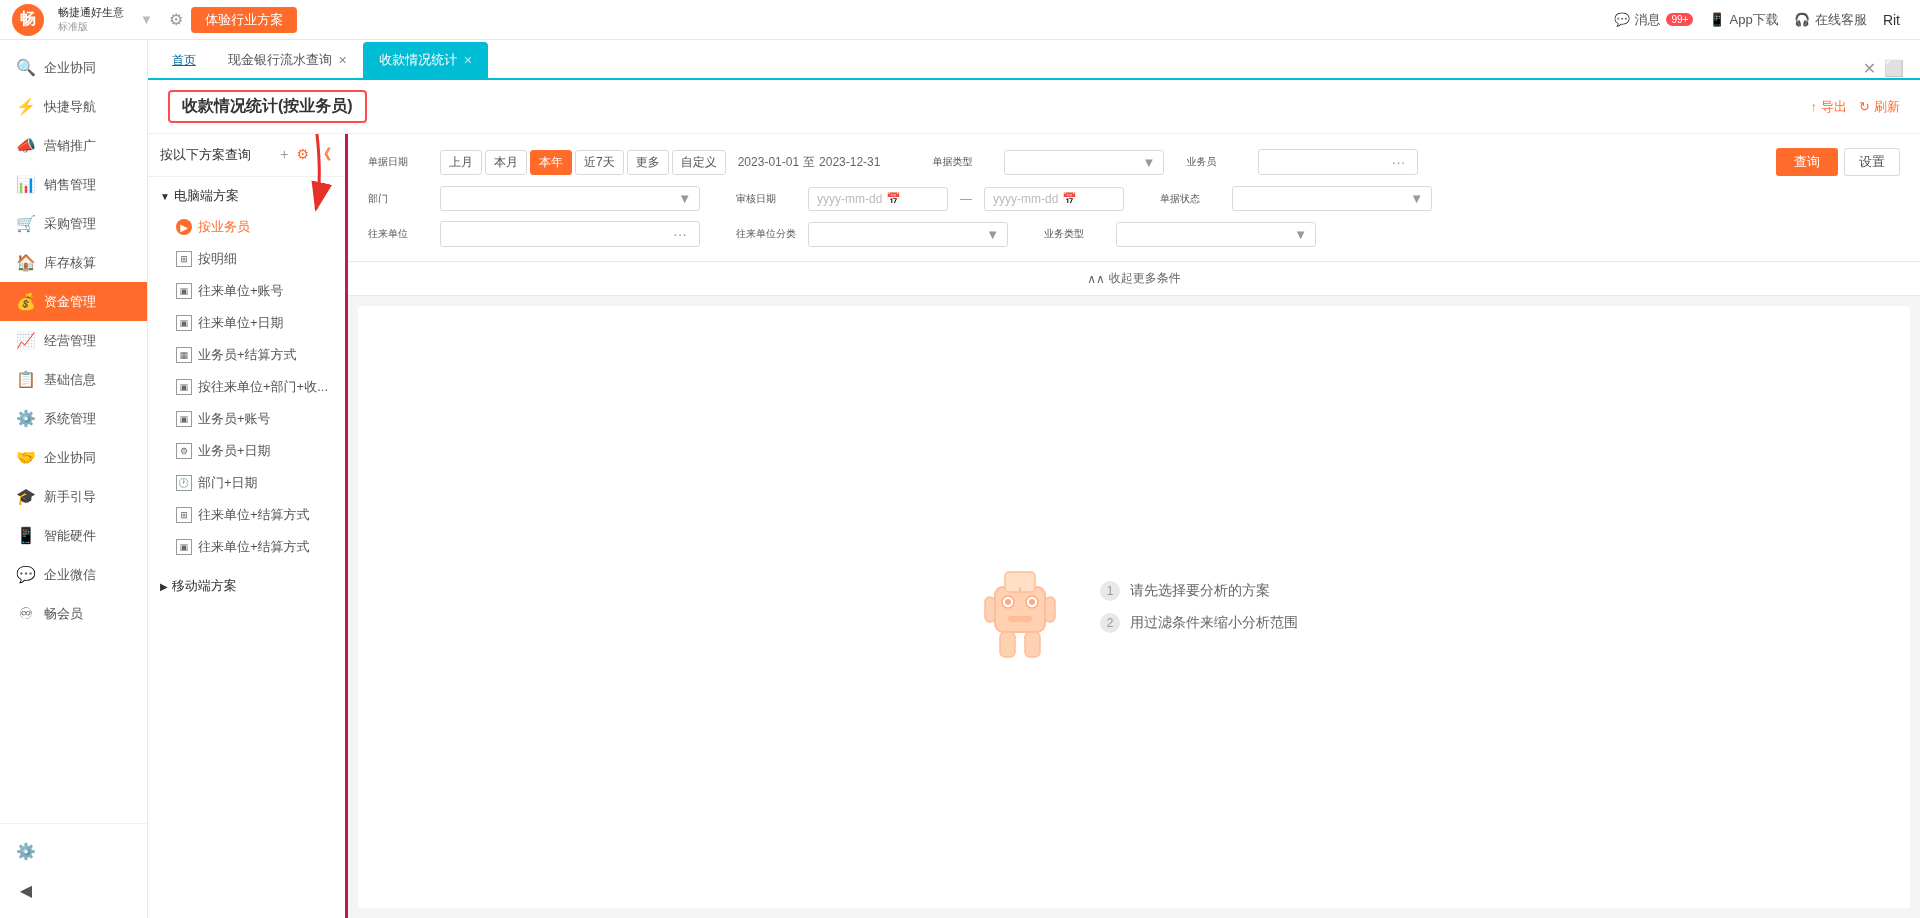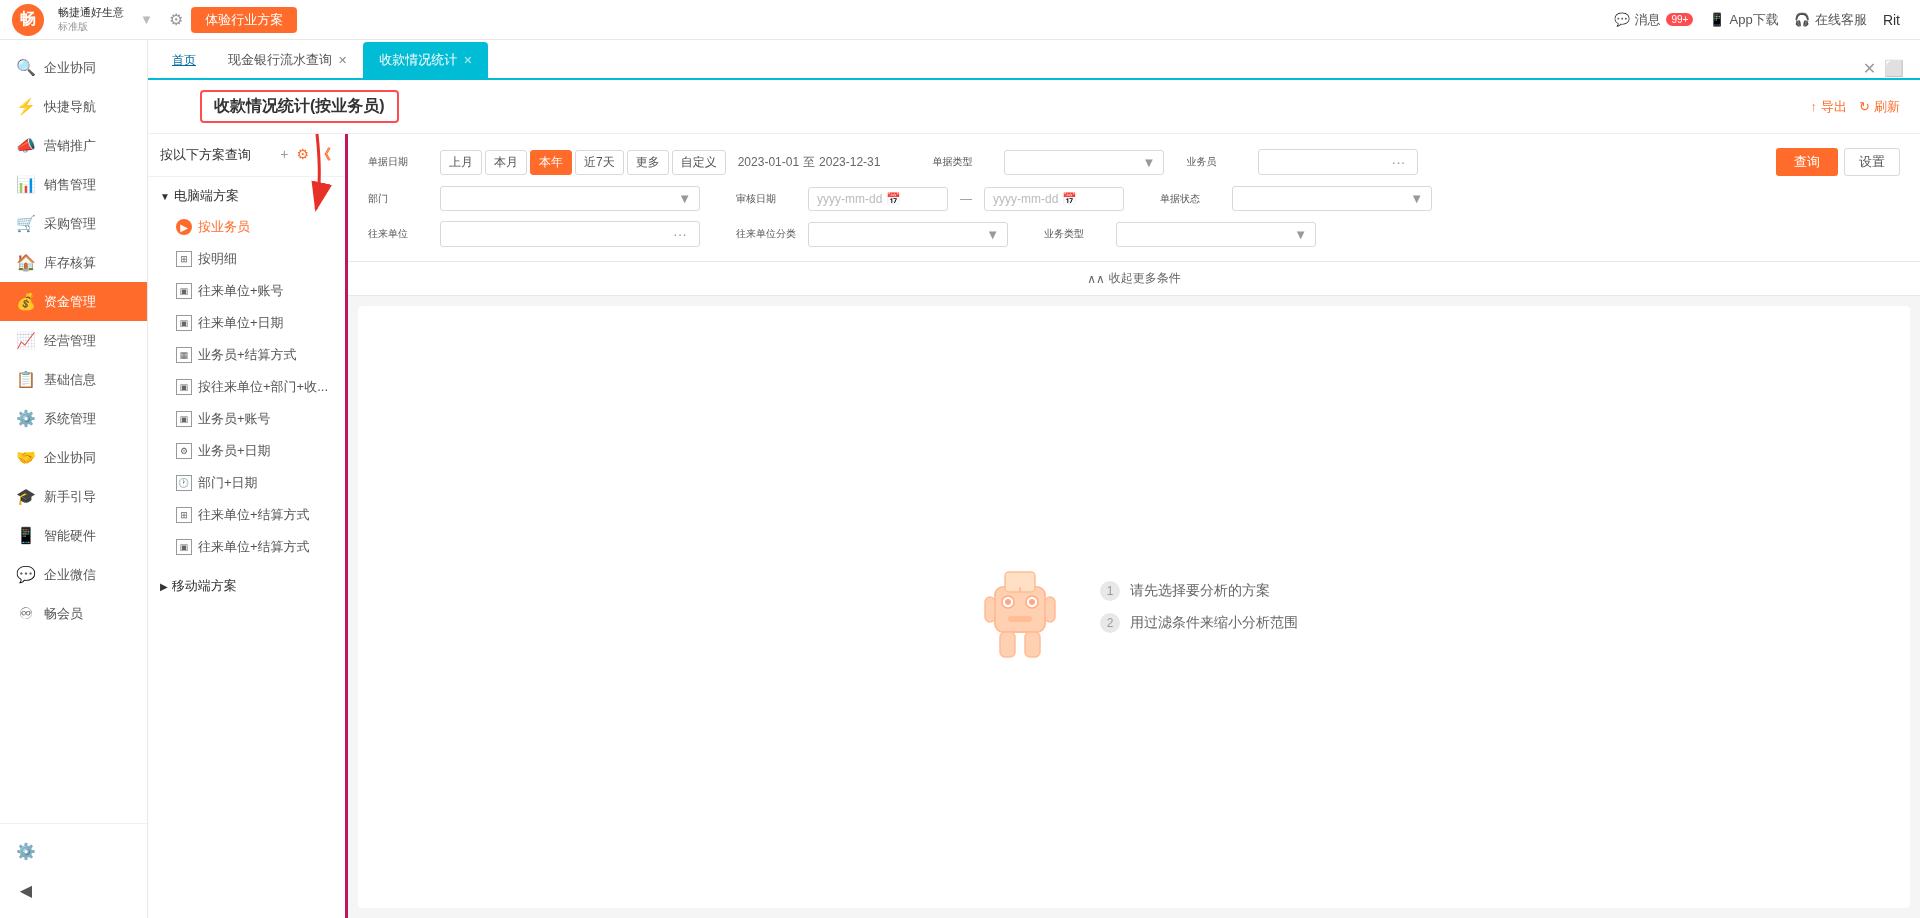--- a/index.html
+++ b/index.html
@@ -164,21 +164,20 @@
       display: flex;
       align-items: center;
       justify-content: space-between;
       border-bottom: 1px solid #f0f0f0;
       min-height: 48px;
     }
     .page-title-box {
       border: 2px solid #ff4d4f;
       border-radius: 4px;
       padding: 4px 12px;
-      margin-left: 32px;
     }
     .page-title {
       font-size: 16px;
       font-weight: bold;
       color: #333;
     }
     .page-header-actions {
       display: flex;
       gap: 12px;
     }

